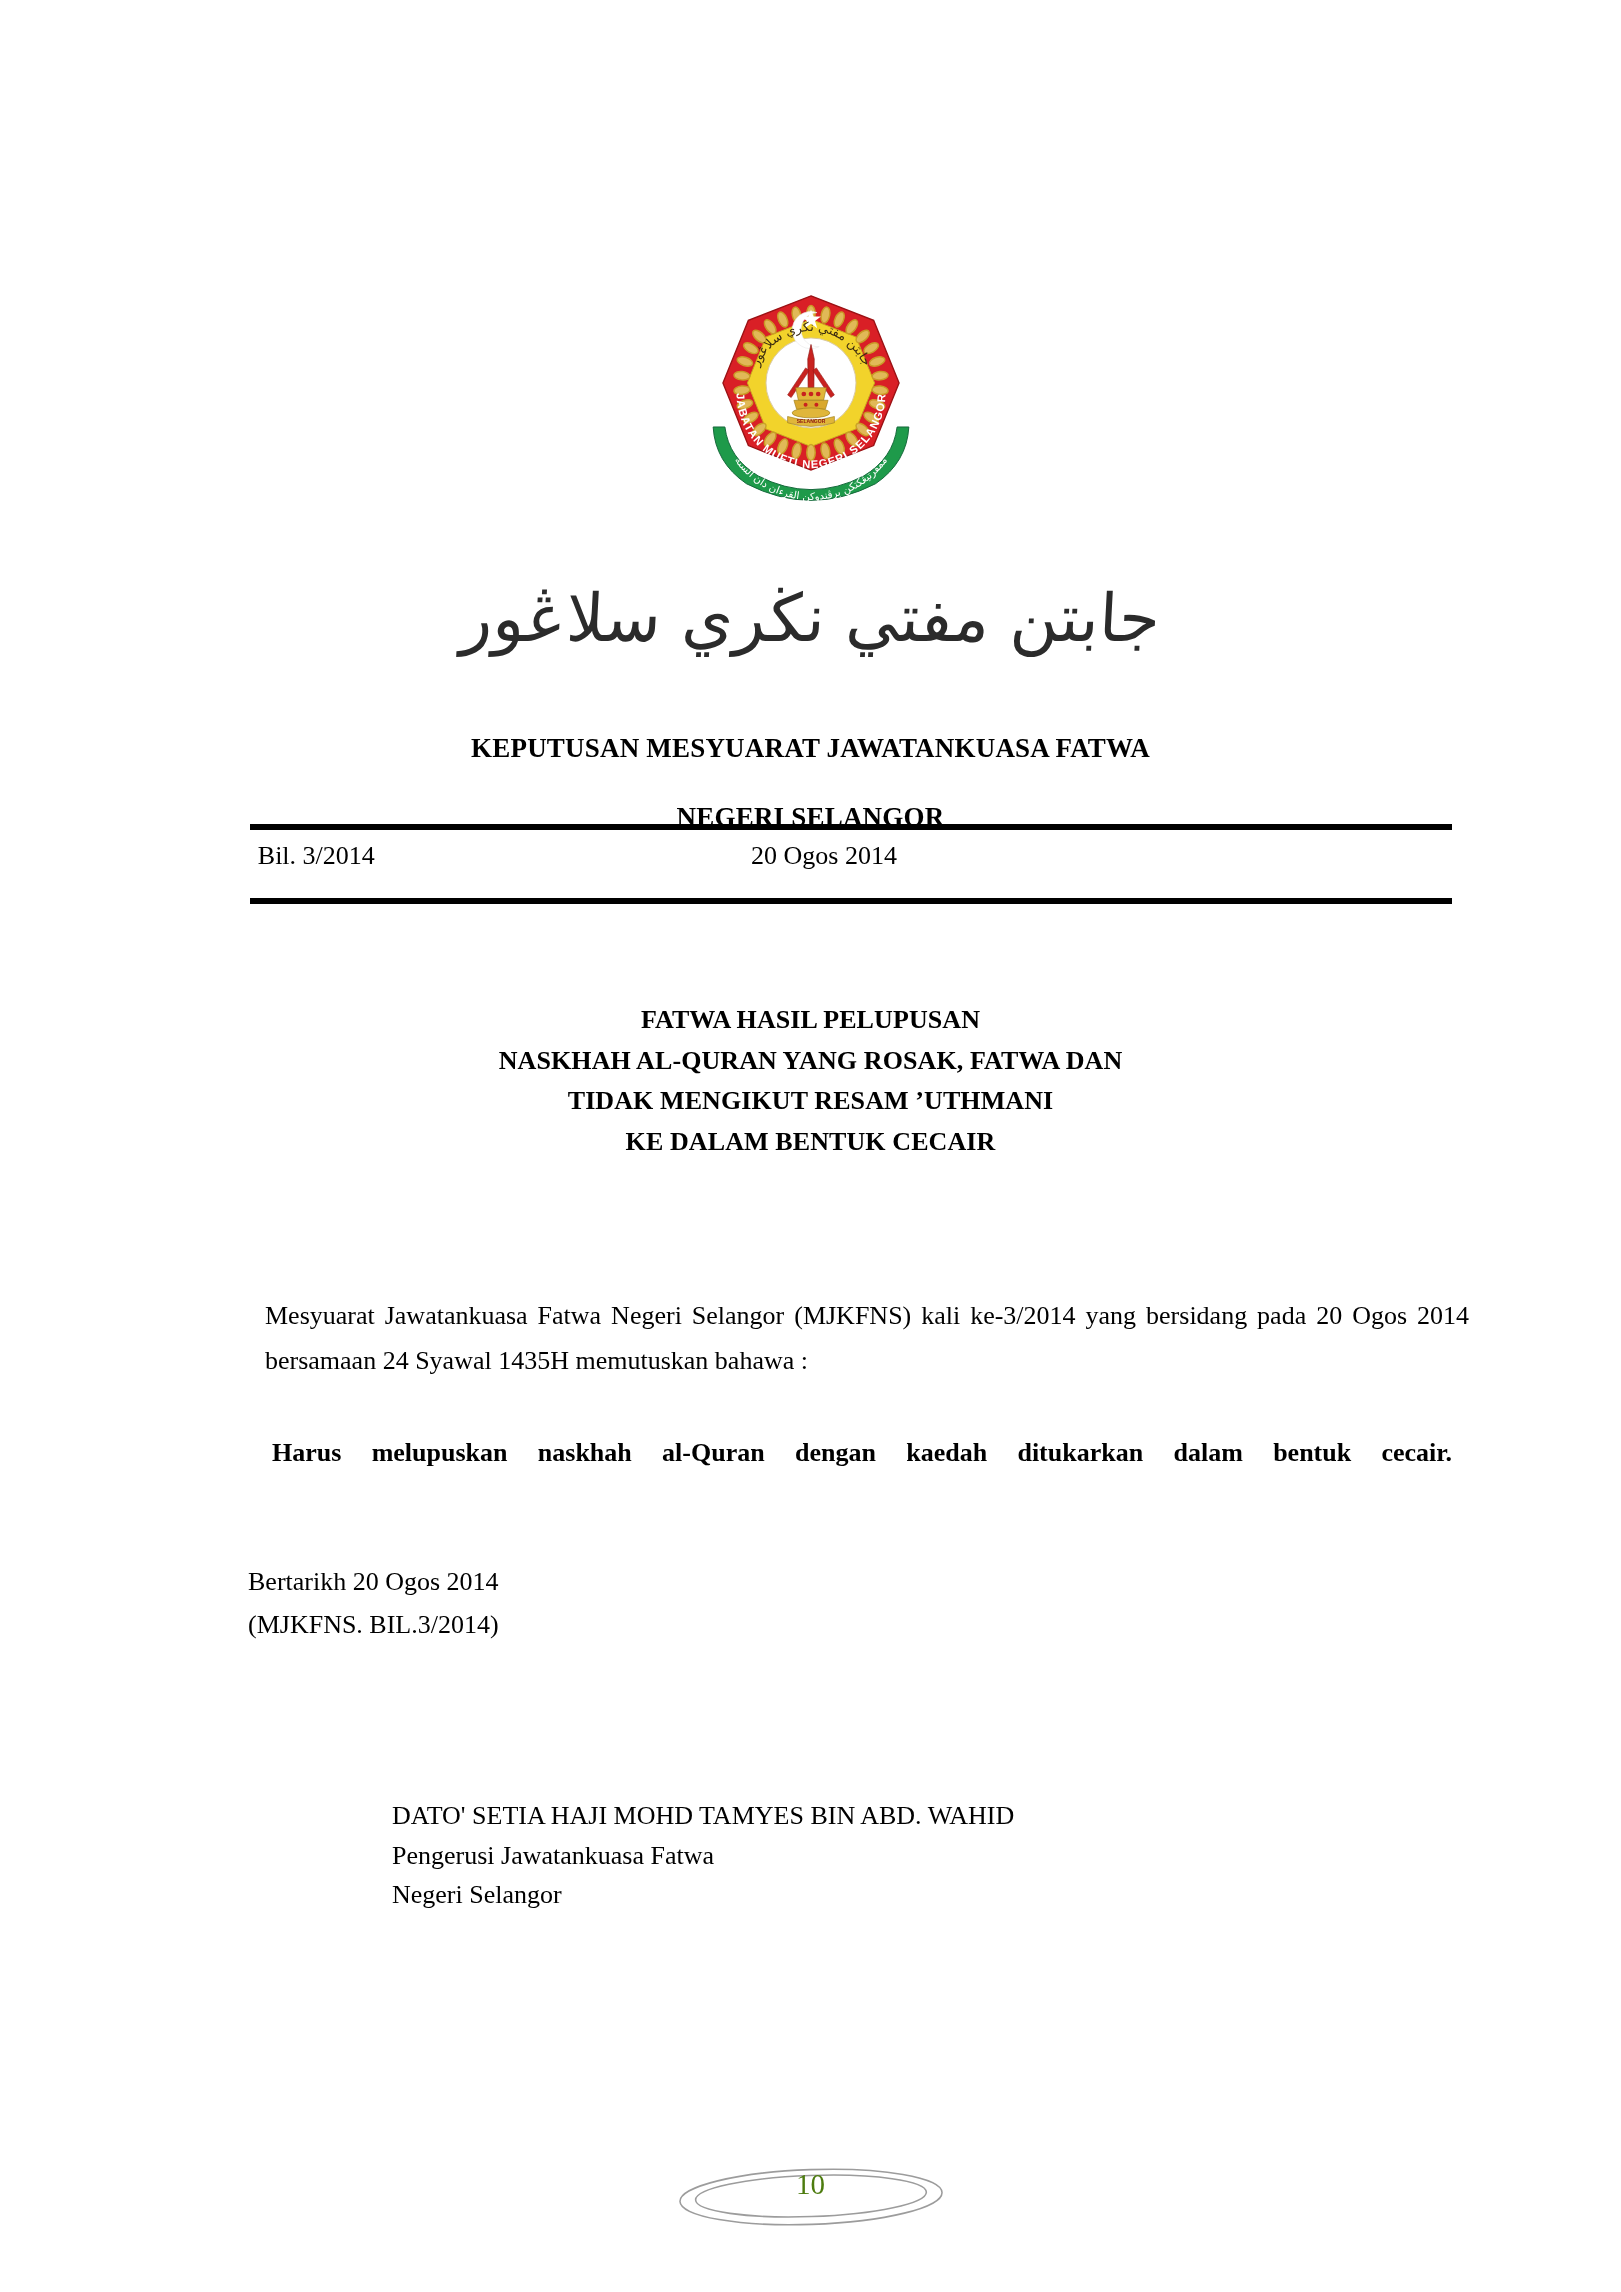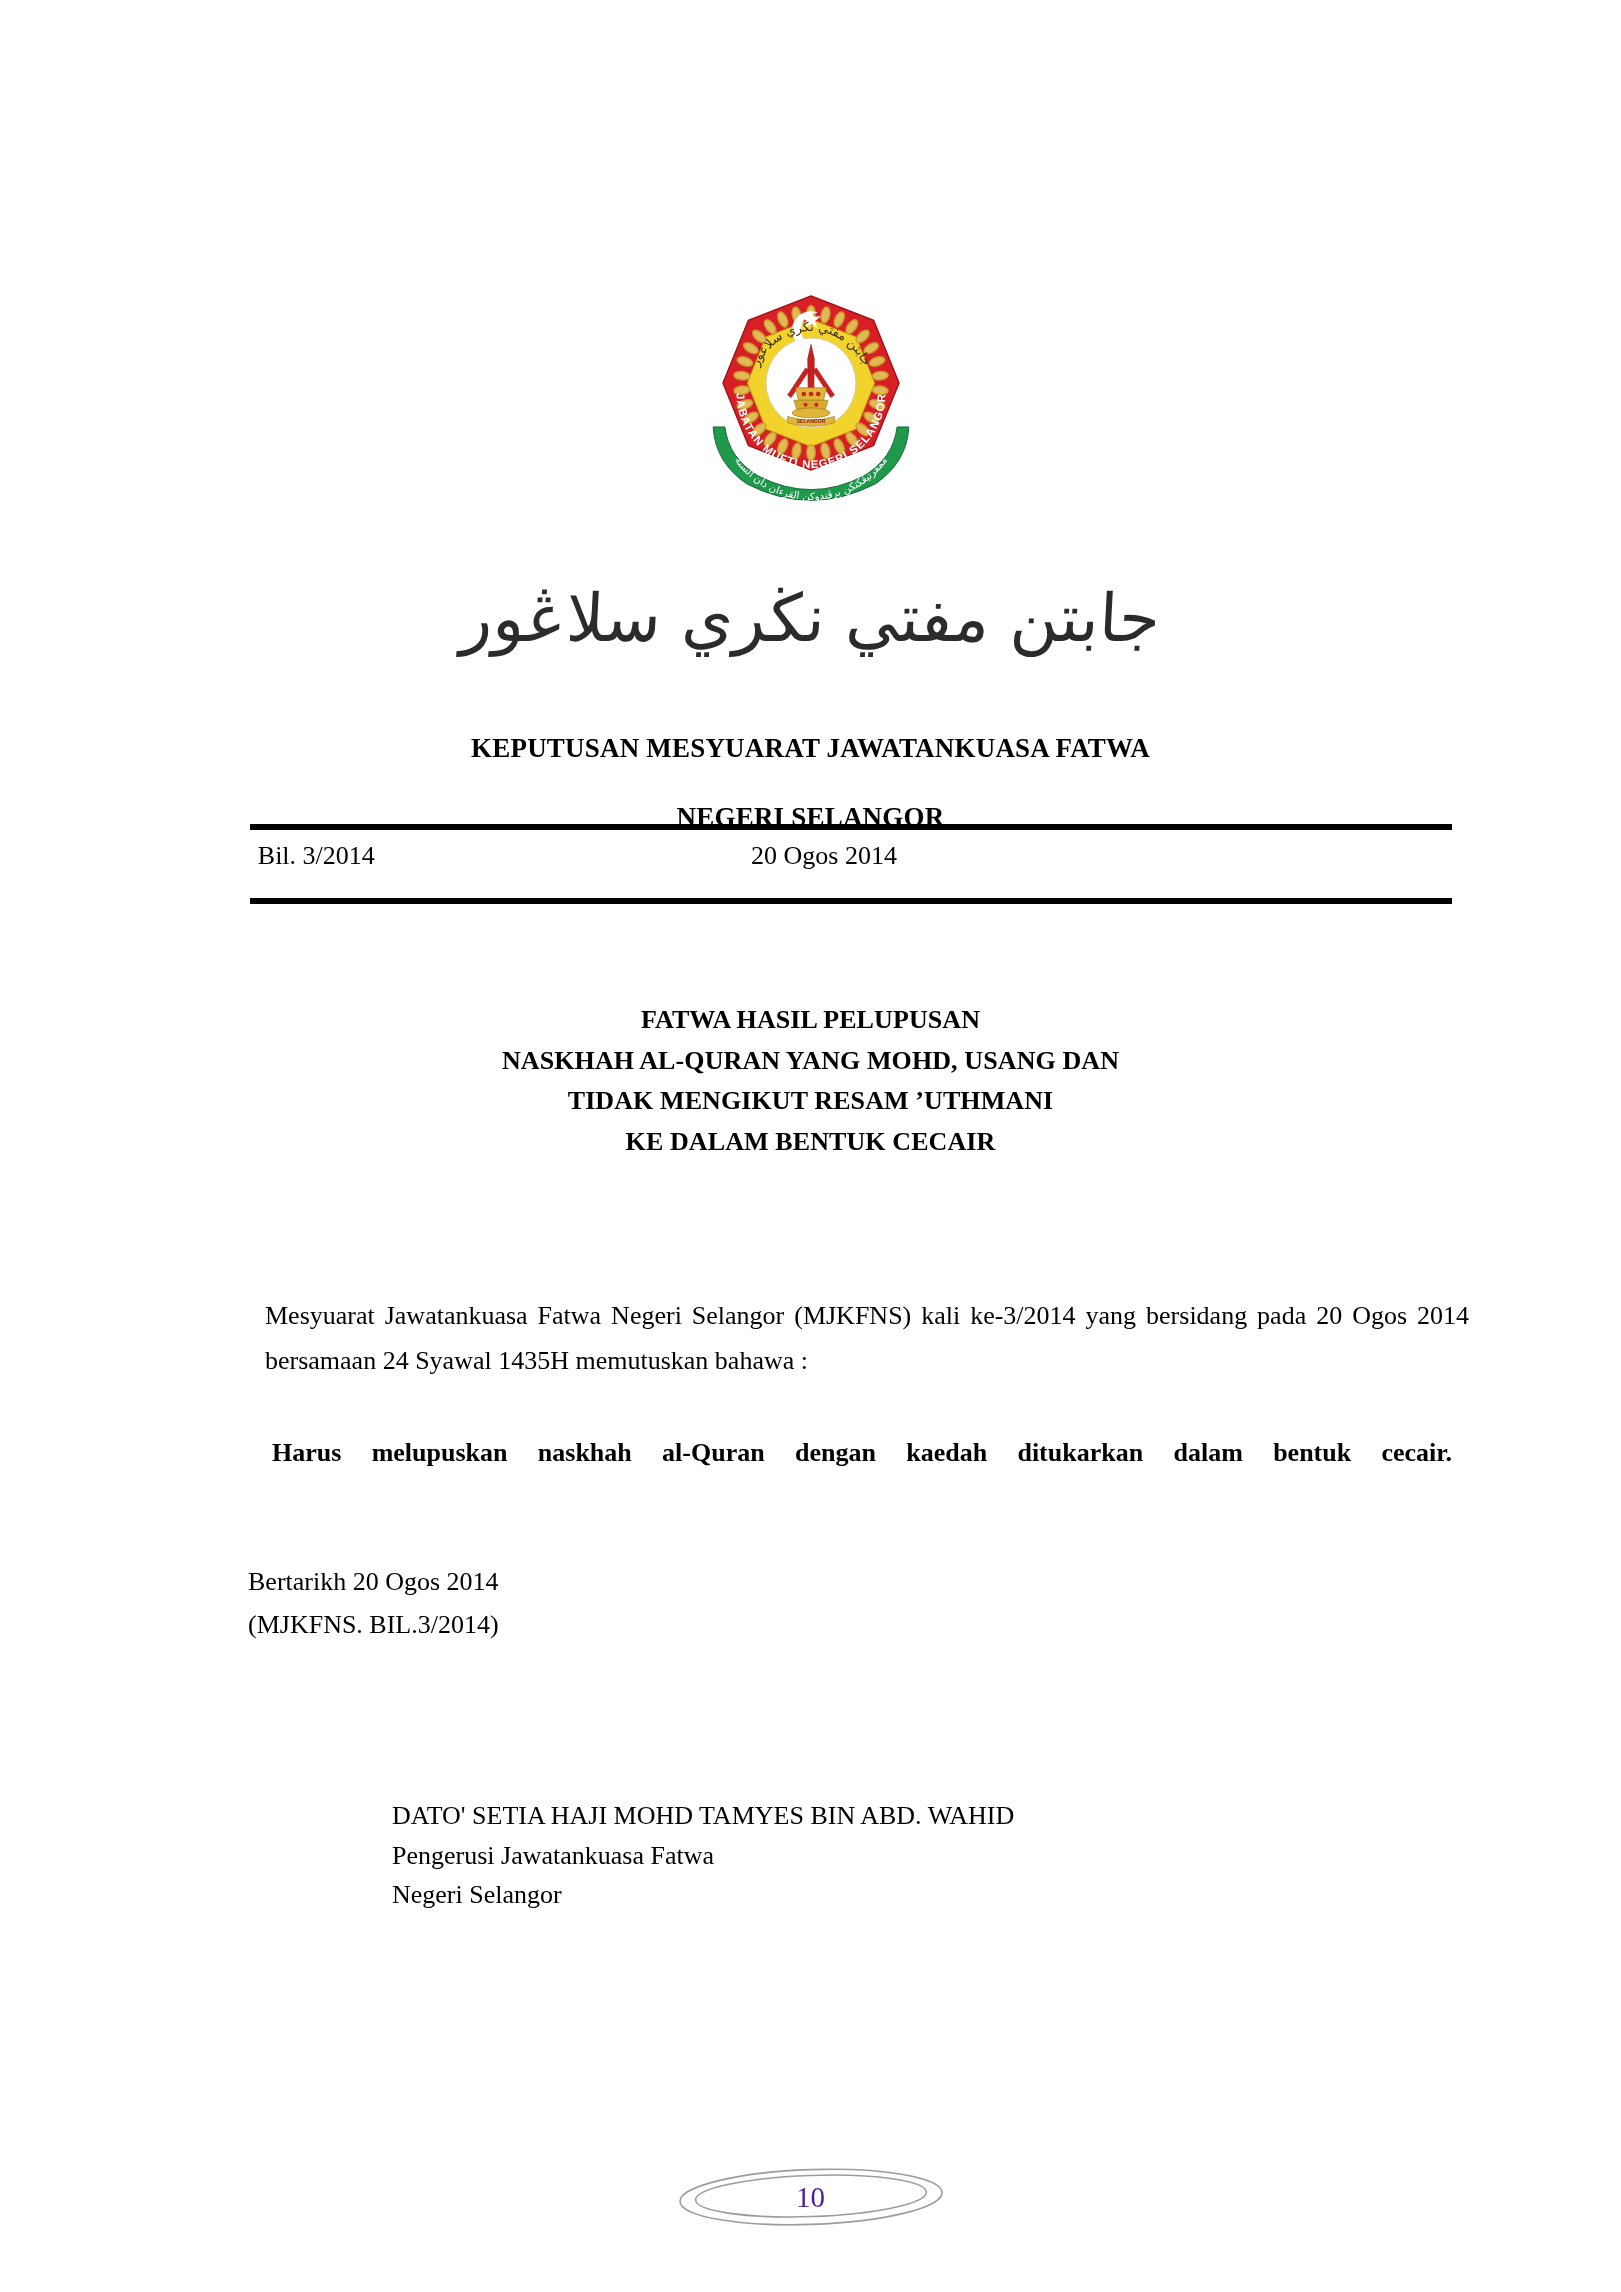--- a/index.html
+++ b/index.html
@@ -193,24 +193,24 @@
     position: absolute;
     left: 0;
     top: 0;
     width: 294px;
     height: 90px;
   }
   .page-num {
     position: absolute;
     left: 0;
     right: 0;
-    top: 29px;
+    top: 16px;
     text-align: center;
     font-size: 29px;
-    color: #4c1d95;
+    color: #4d7c0f;
     font-family: "Liberation Serif", "DejaVu Serif", serif;
   }
 </style>
 </head>
 <body>
 
 <div class="page">
 
   <div class="crest-wrap">
     <div class="crest">
@@ -323,21 +323,21 @@
 
   <div class="rule rule-top"></div>
   <div class="meta-row">
     <span class="meta-bil">Bil. 3/2014</span>
     <span class="meta-date">20 Ogos 2014</span>
   </div>
   <div class="rule rule-bottom"></div>
 
   <div class="fatwa-title">
     <div>FATWA HASIL PELUPUSAN</div>
-    <div>NASKHAH AL-QURAN YANG MOHD, USANG DAN</div>
+    <div>NASKHAH AL-QURAN YANG ROSAK, FATWA DAN</div>
     <div>TIDAK MENGIKUT RESAM ’UTHMANI</div>
     <div>KE DALAM BENTUK CECAIR</div>
   </div>
 
   <p class="body-para">Mesyuarat Jawatankuasa Fatwa Negeri Selangor (MJKFNS) kali ke-3/2014 yang bersidang pada 20 Ogos 2014 bersamaan 24 Syawal 1435H memutuskan bahawa :</p>
 
   <p class="decision-para">Harus melupuskan naskhah al-Quran dengan kaedah ditukarkan dalam bentuk cecair.</p>
 
   <div class="ref-block">
     <div>Bertarikh 20 Ogos 2014</div>

